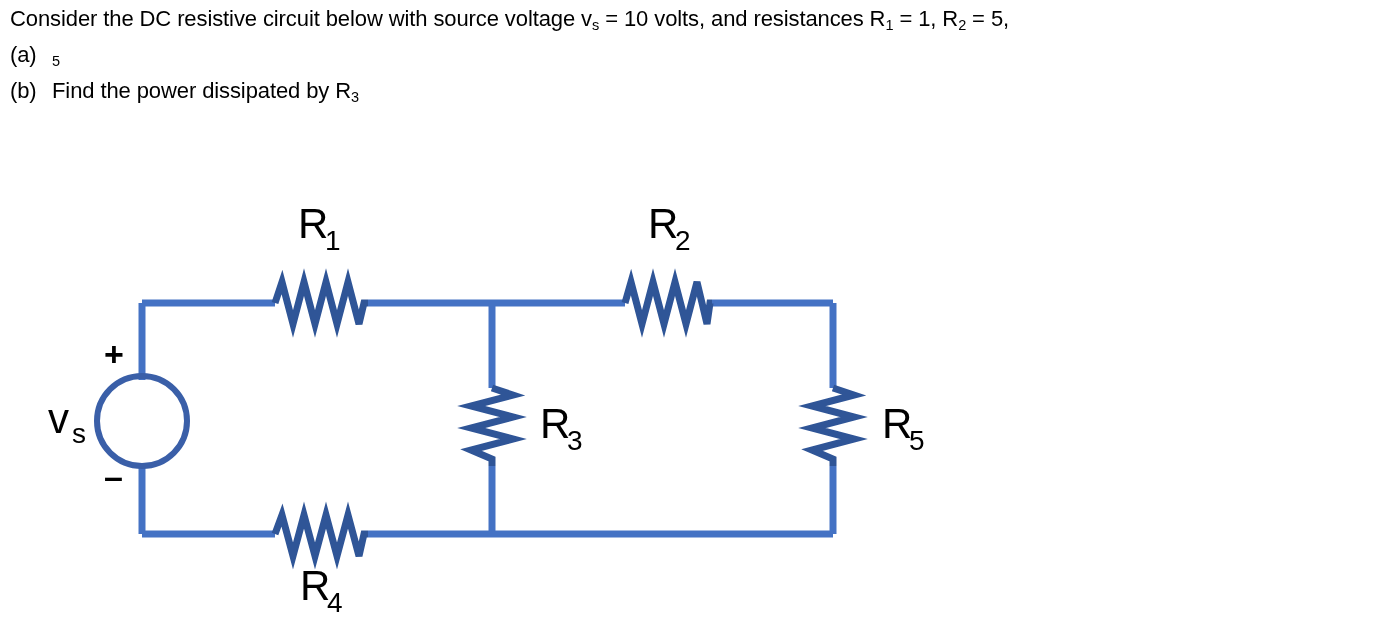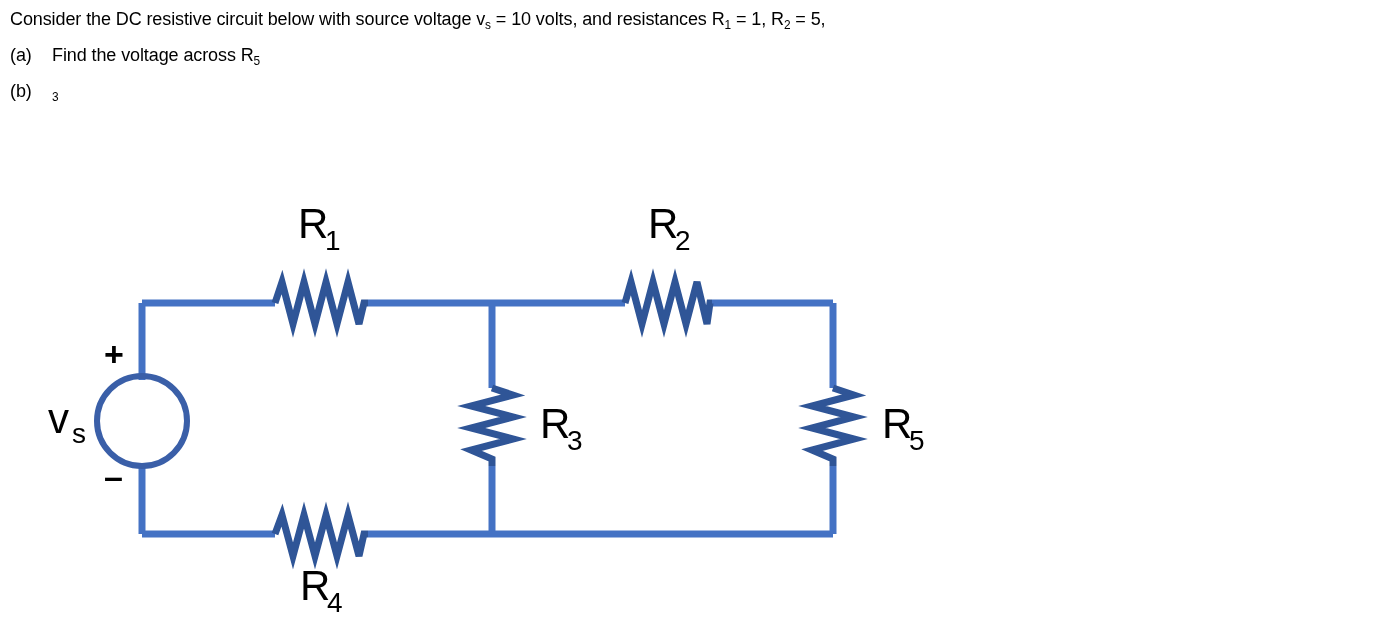--- a/index.html
+++ b/index.html
@@ -15,21 +15,21 @@
     color: #000000;
     overflow: hidden;
   }
   #problem-text {
     position: absolute;
     left: 10px;
     top: 2px;
     width: 1376px;
   }
   .prob-line {
-    font-size: 18px;
+    font-size: 22px;
     line-height: 34px;
     white-space: nowrap;
     letter-spacing: -0.1px;
   }
   .prob-line sub {
     font-size: 0.66em;
     vertical-align: baseline;
     position: relative;
     top: 0.3em;
   }
@@ -68,25 +68,25 @@
 </style>
 </head>
 <body>
 
 <div id="problem-text">
   <div class="prob-line">
     <span>Consider the DC resistive circuit below with source voltage v</span><sub>s</sub><span> = 10 volts, and resistances R</span><sub>1</sub><span> = 1, R</span><sub>2</sub><span> = 5,</span>
   </div>
   <div class="prob-line list-line">
     <span class="list-marker">(a)</span>
-      <span>Find the voltage across R</span>
       <sub>5</sub>
   </div>
   <div class="prob-line list-line">
     <span class="list-marker">(b)</span>
+      <span>Find the power dissipated by R</span>
       <sub>3</sub>
   </div>
 </div>
 
 <div id="circuit-wrap">
   <svg width="1386" height="468" viewBox="0 0 1386 468">
 
     <g fill="none" stroke-linecap="butt">
 
       <path d="M142,133 L275,133" stroke="#4472C4" stroke-width="7"></path>

